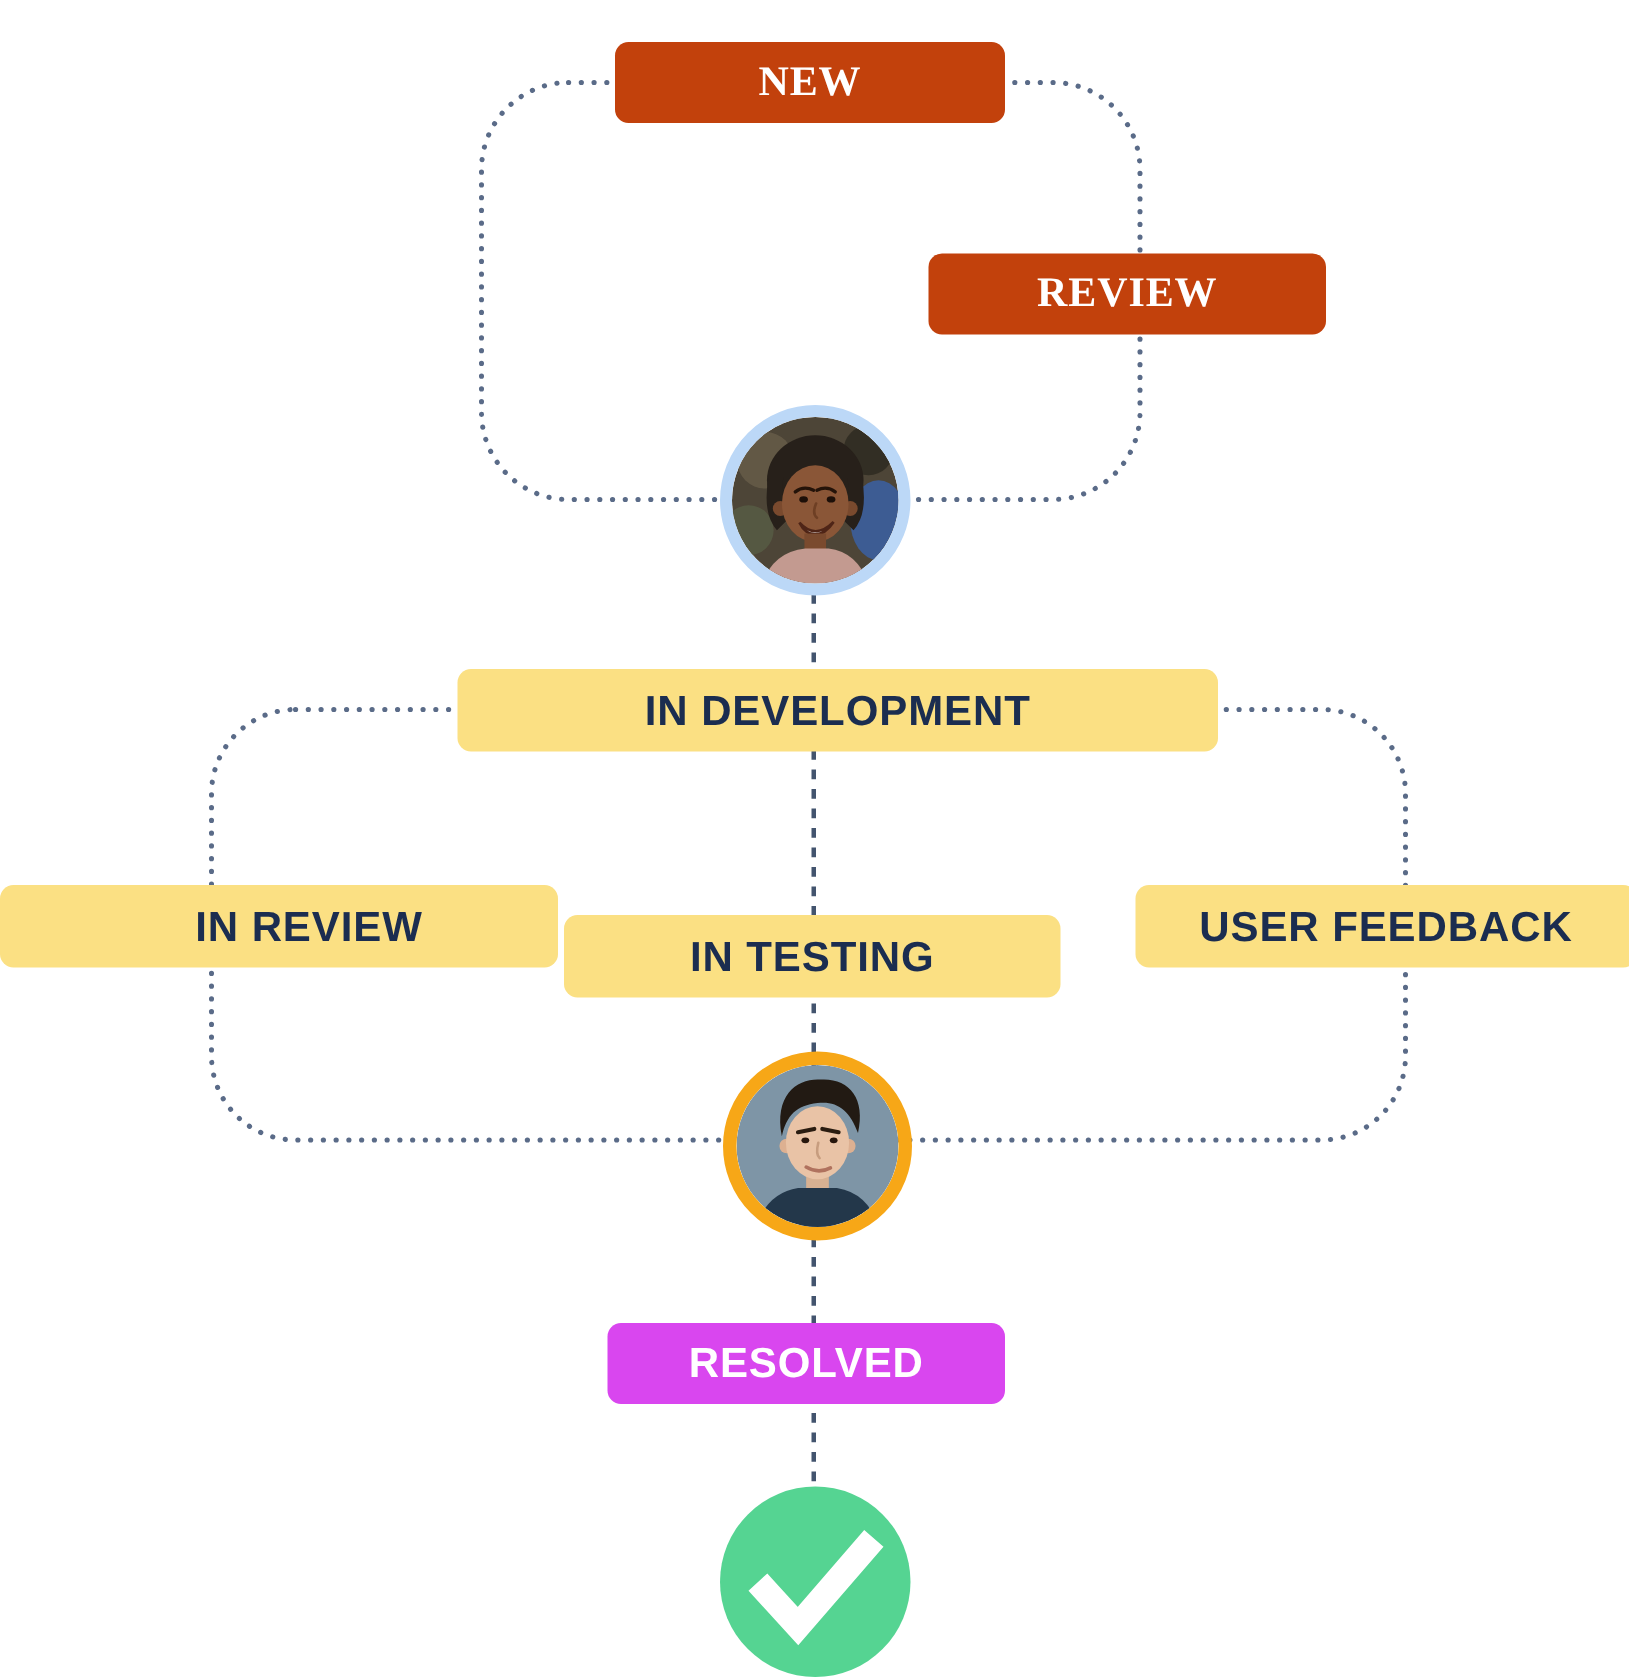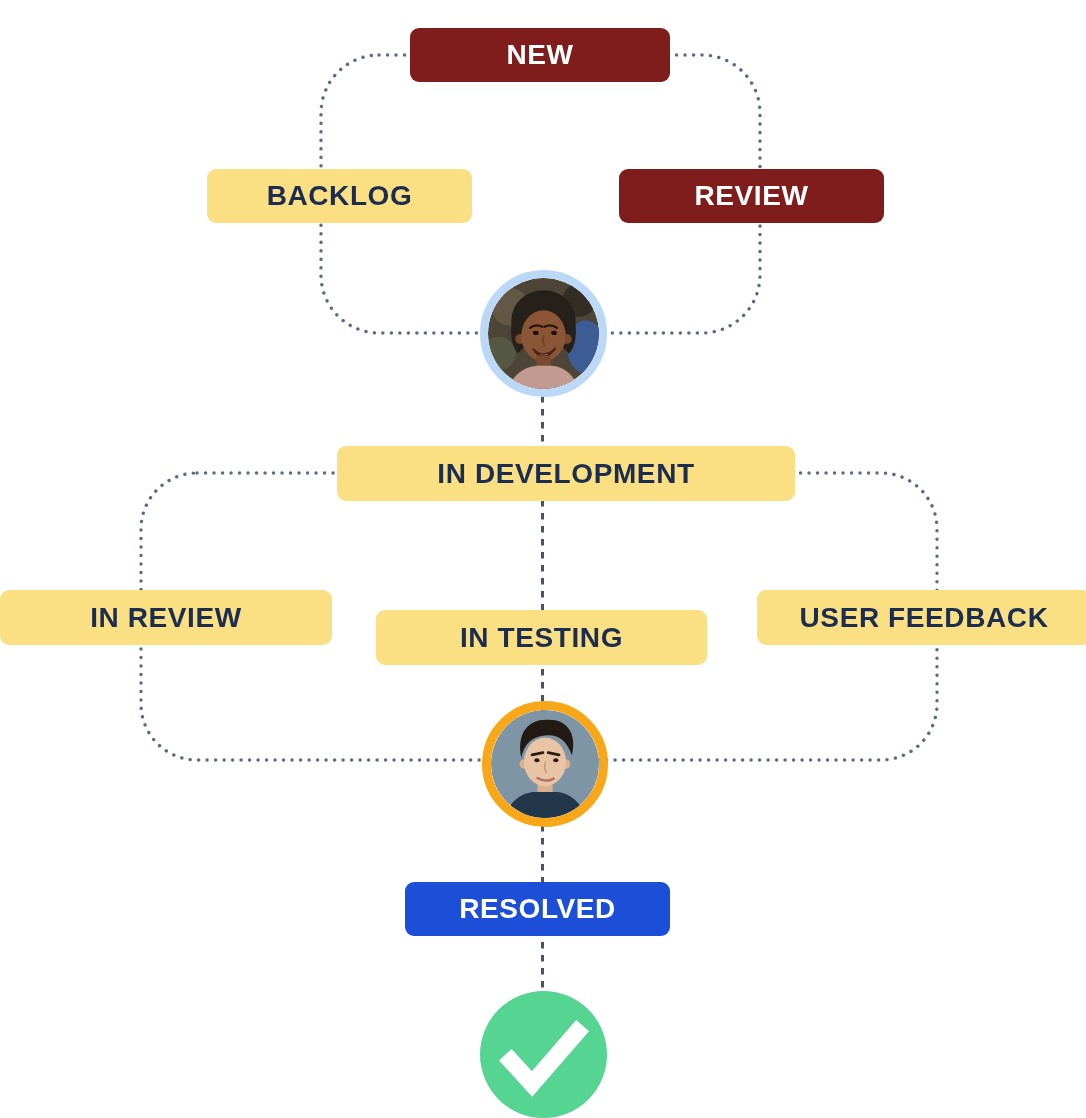--- a/index.html
+++ b/index.html
@@ -20,29 +20,29 @@
     position: absolute;
     display: flex;
     align-items: center;
     justify-content: center;
     border-radius: 9px;
     font-size: 28px;
     font-weight: bold;
     letter-spacing: 0.6px;
     white-space: nowrap;
   }
-  .stage.navy  { background: #7f1d1d; color: #ffffff; }
+  .stage.navy  { background: #c2410c; color: #ffffff; font-family: Liberation Serif, serif; }
   .stage.yellow{ background: #fbe083; color: #1b2d50; }
-  .stage.green { background: #1d4ed8; color: #ffffff; align-items: center; }
+  .stage.green { background: #d946ef; color: #ffffff; align-items: center; }
 
   .stage-new           { left: 410px; top: 28px;  width: 260px; height: 54px; }
   .stage-backlog       { left: 207px; top: 169px; width: 265px; height: 54px; }
   .stage-ready         { left: 619px; top: 169px; width: 265px; height: 54px; }
-  .stage-in-development{ left: 305px; top: 446px; width: 458px; height: 55px; margin-left: 32px; }
-  .stage-in-review     { left: 0px;   top: 590px; width: 332px; height: 55px; }
+  .stage-in-development{ left: 305px; top: 446px; width: 507px; height: 55px; }
+  .stage-in-review     { left: 0px;   top: 590px; width: 332px; height: 55px; padding-left: 40px; }
   .stage-in-testing    { left: 376px; top: 590px; width: 331px; height: 55px; margin-top: 20px; }
   .stage-user-feedback { left: 757px; top: 590px; width: 334px; height: 55px; }
   .stage-resolved      { left: 405px; top: 882px; width: 265px; height: 54px; }
 
   .avatar {
     position: absolute;
     border-radius: 50%;
     overflow: hidden;
     box-sizing: border-box;
   }
@@ -70,23 +70,20 @@
 
     <rect x="141" y="473" width="796" height="287" rx="56" ry="56" fill="none" stroke="#5a6b88" stroke-width="3.4" stroke-dasharray="0.1 8.4" stroke-linecap="round"></rect>
 
     <line x1="542.5" y1="396" x2="542.5" y2="989" stroke="#43546e" stroke-width="3" stroke-dasharray="6.5 6.5"></line>
   </svg>
 
   <div class="stage navy stage-new">
     <span>NEW</span>
   </div>
 
-  <div class="stage yellow stage-backlog">
-    <span>BACKLOG</span>
-  </div>
 
   <div class="stage navy stage-ready">
     <span>REVIEW</span>
   </div>
 
   <div class="stage yellow stage-in-development">
     <span>IN DEVELOPMENT</span>
   </div>
 
   <div class="stage yellow stage-in-review">

